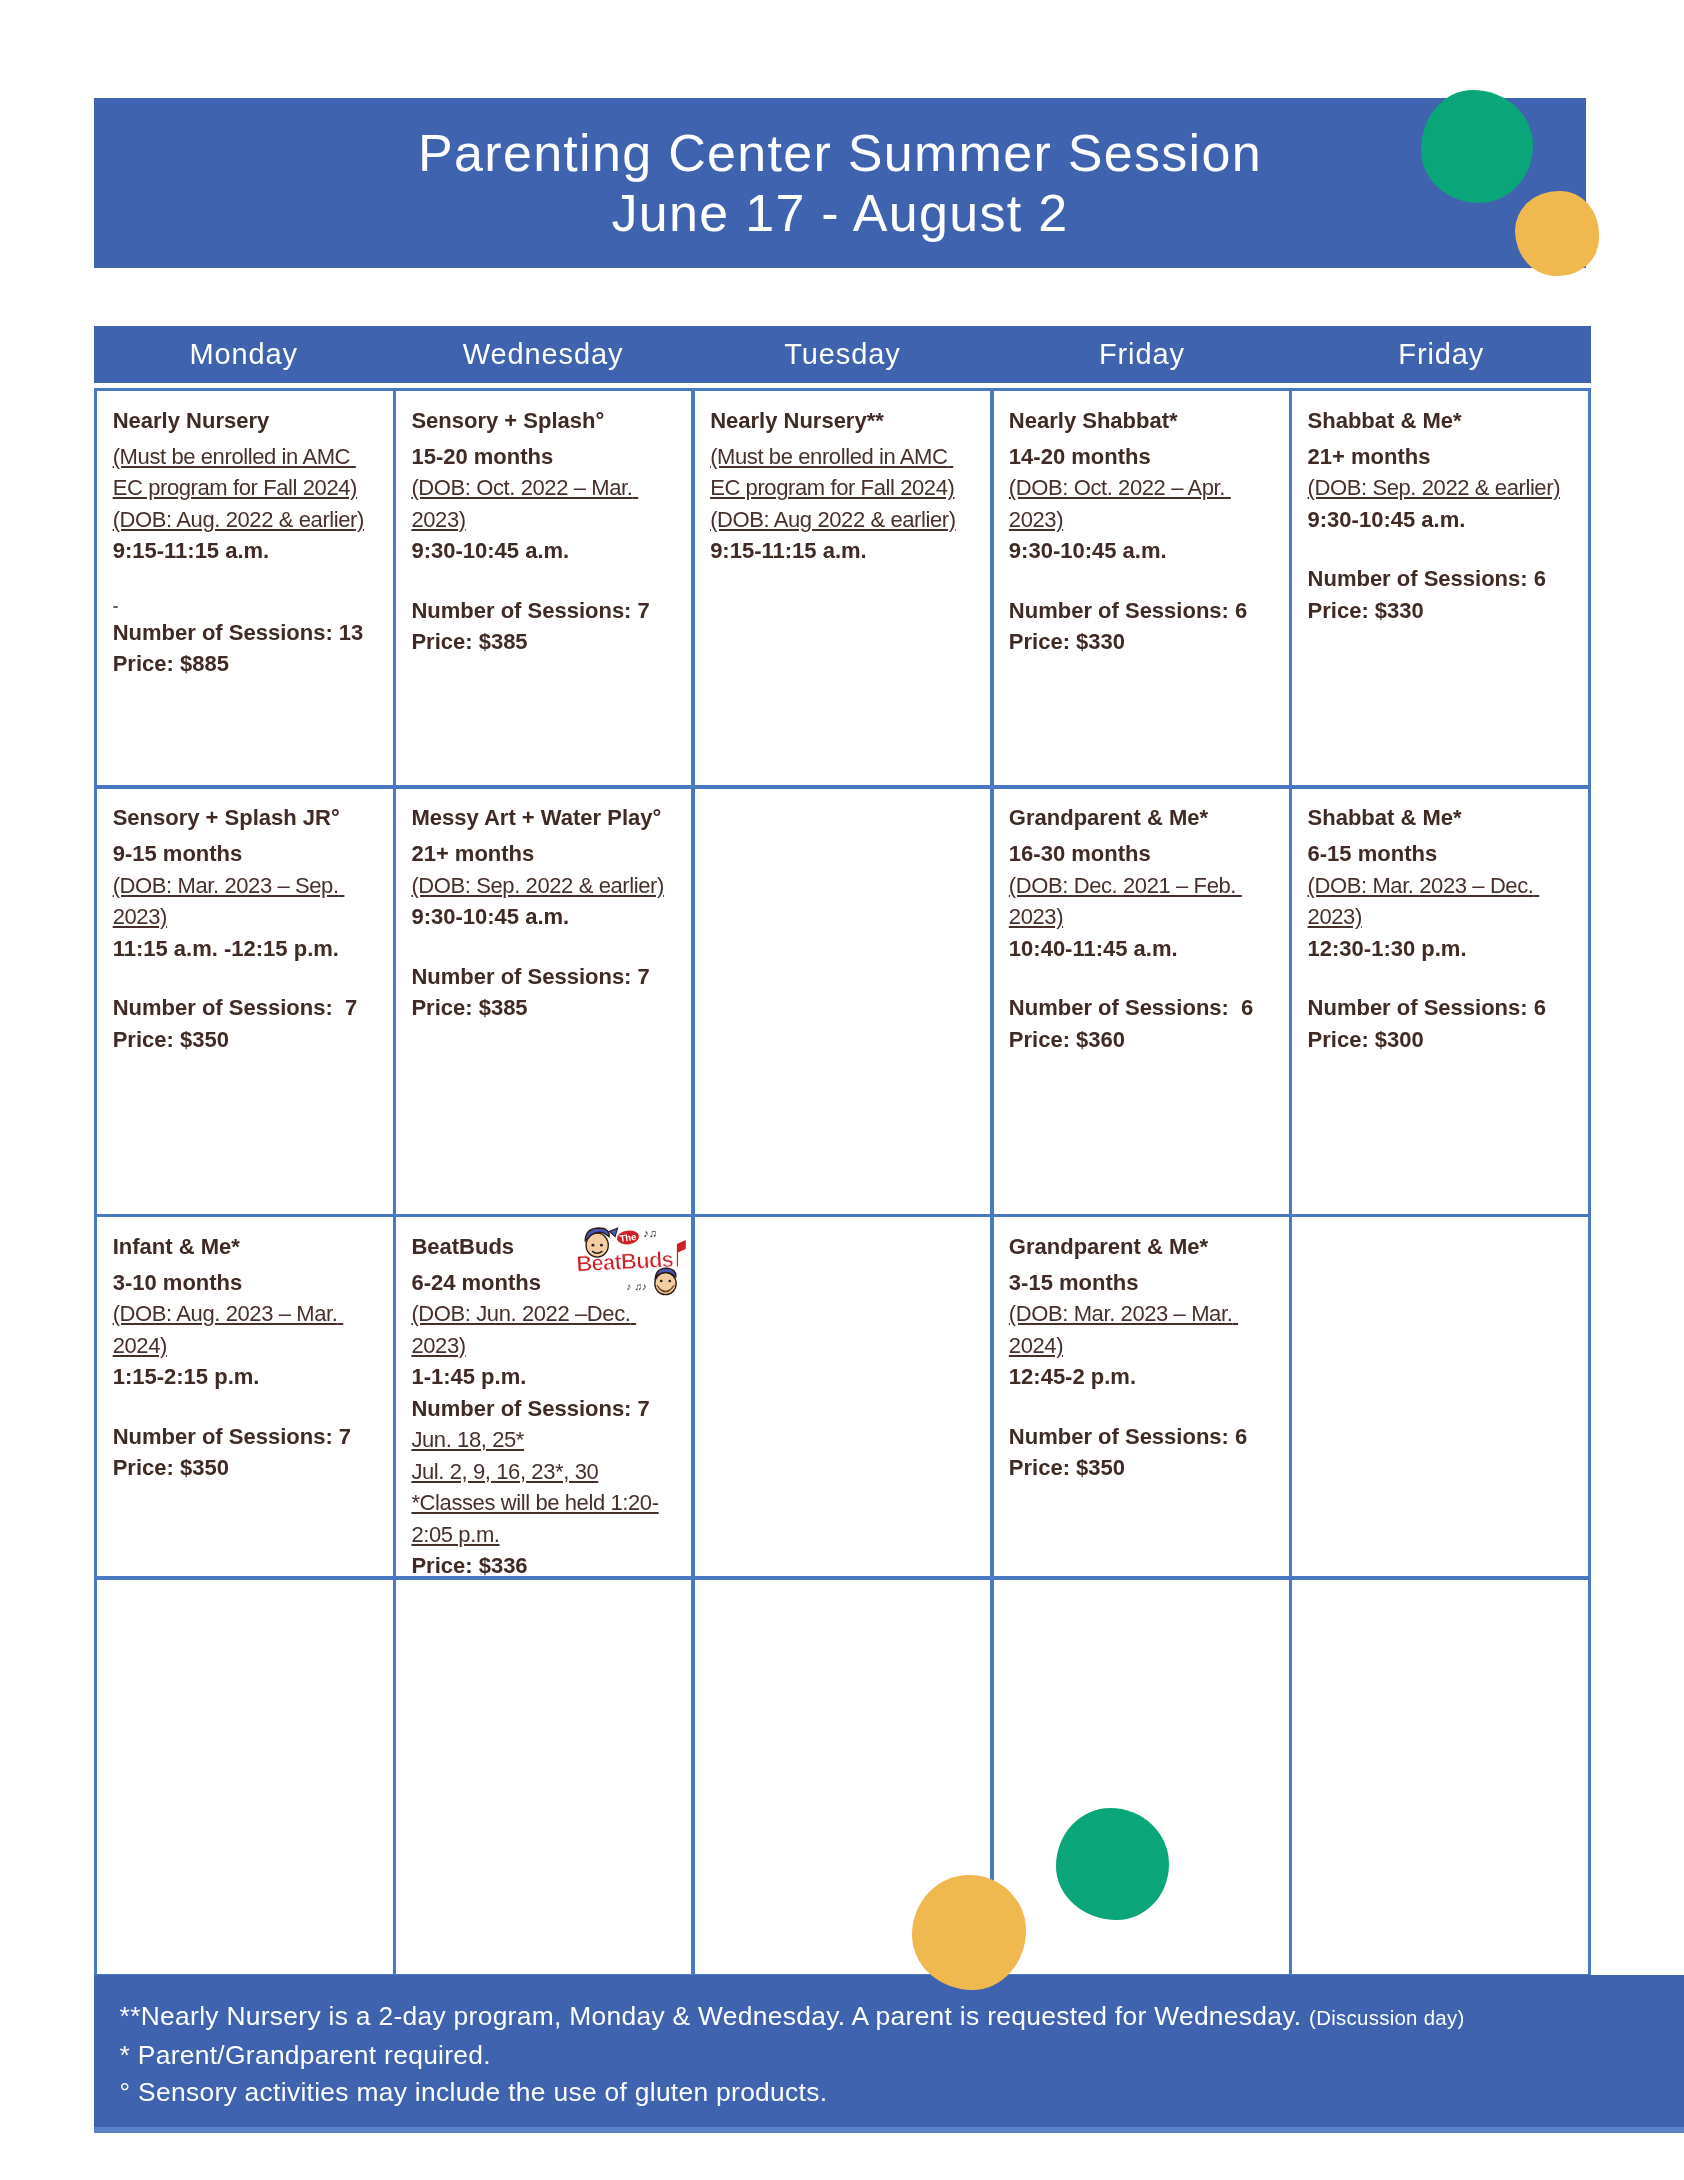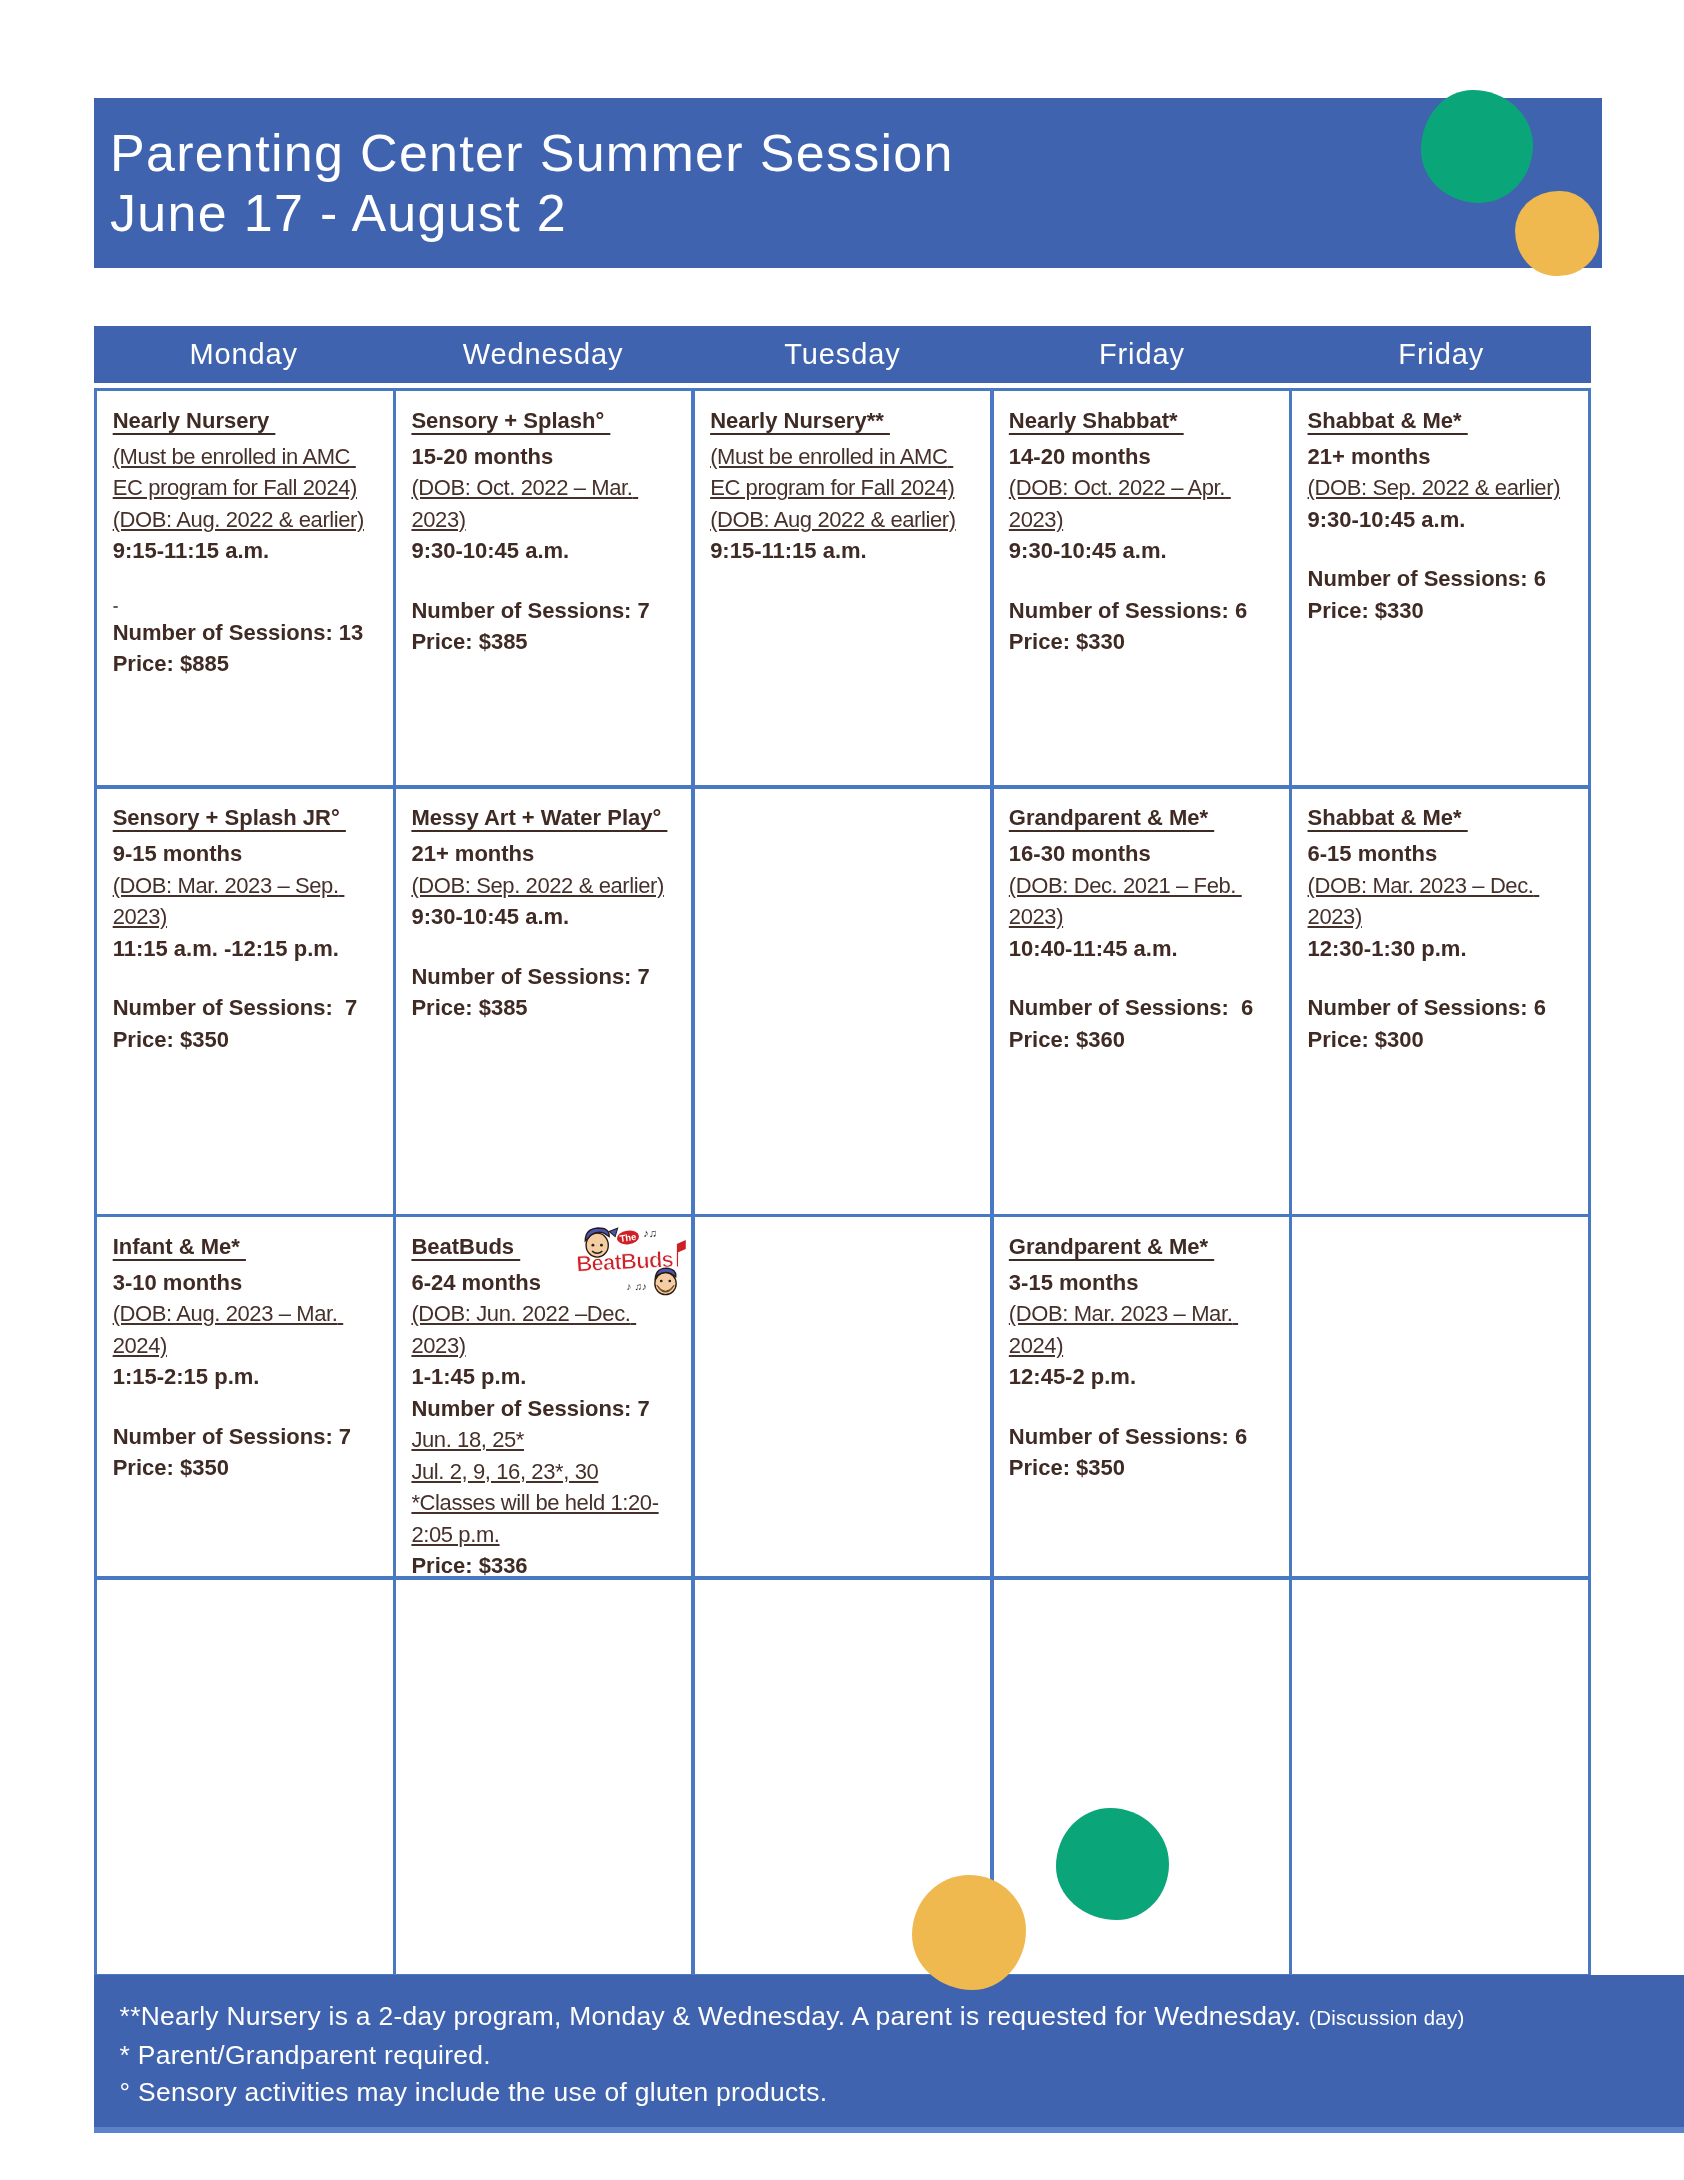--- a/index.html
+++ b/index.html
@@ -5,21 +5,21 @@
   html,body{margin:0;padding:0;background:#ffffff;}
   body{
     width:1685px;height:2181px;position:relative;
     font-family:"Liberation Sans",sans-serif;
     -webkit-font-smoothing:antialiased;
   }
   
   .banner{
     position:absolute;left:94px;top:98px;width:1492px;height:170px;
     background:#3f63ae;color:#fff;display:flex;flex-direction:column;
-    align-items:flex-start;justify-content:center;text-align:center;padding-left:16px;
+    align-items:center;justify-content:center;text-align:center;
   }
   .banner .t{font-size:52px;font-weight:300;line-height:60px;letter-spacing:1.3px;}
   
   .circle{position:absolute;z-index:6;}
   .c-green-top{left:1421px;top:90px;width:112px;height:113px;background:#0ba57a;
     border-radius:46% 54% 48% 52% / 53% 49% 51% 47%;}
   .c-yellow-top{left:1515px;top:191px;width:84px;height:85px;background:#efb950;
     border-radius:53% 47% 50% 50% / 48% 52% 45% 55%;}
   .c-green-bottom{left:1056px;top:1808px;width:113px;height:112px;background:#0ba57a;
     border-radius:48% 52% 46% 54% / 52% 50% 50% 48%;}
@@ -38,21 +38,21 @@
     position:absolute;left:94px;top:388px;width:1497px;
     background:#4a79c4;display:grid;box-sizing:border-box;
     grid-template-columns:repeat(5,1fr);
     grid-template-rows:394px 425px 359px 394px;
     gap:3.4px;padding:3.4px;
   }
   .cell{background:#ffffff;position:relative;overflow:hidden;
     padding:13.6px 10.2px 6.8px 15.3px;color:#3f2a24;font-size:22px;line-height:31.5px;}
   .line{white-space:pre-wrap;}
   .s-title{font-weight:bold;margin-bottom:4.3px;
-    text-decoration:underline;text-decoration-thickness:2.1px;text-underline-offset:5.1px;}
+    text-decoration-thickness:2.1px;text-underline-offset:5.1px;}
   .s-bold{font-weight:bold;}
   .s-plain{letter-spacing:-0.4px;color:#46302a;text-decoration:underline;}
   .s-gap{height:28px;}
   .s-dash{font-size:17px;line-height:22px;color:#6b5a54;font-weight:bold;}
   
   .bb-logo{position:absolute;right:5.1px;top:5.1px;width:111px;height:77px;}
   
   .footer{
     position:absolute;left:94px;top:1975px;width:1612px;height:158px;
     background:#3f63ae;box-sizing:border-box;color:#ffffff;

